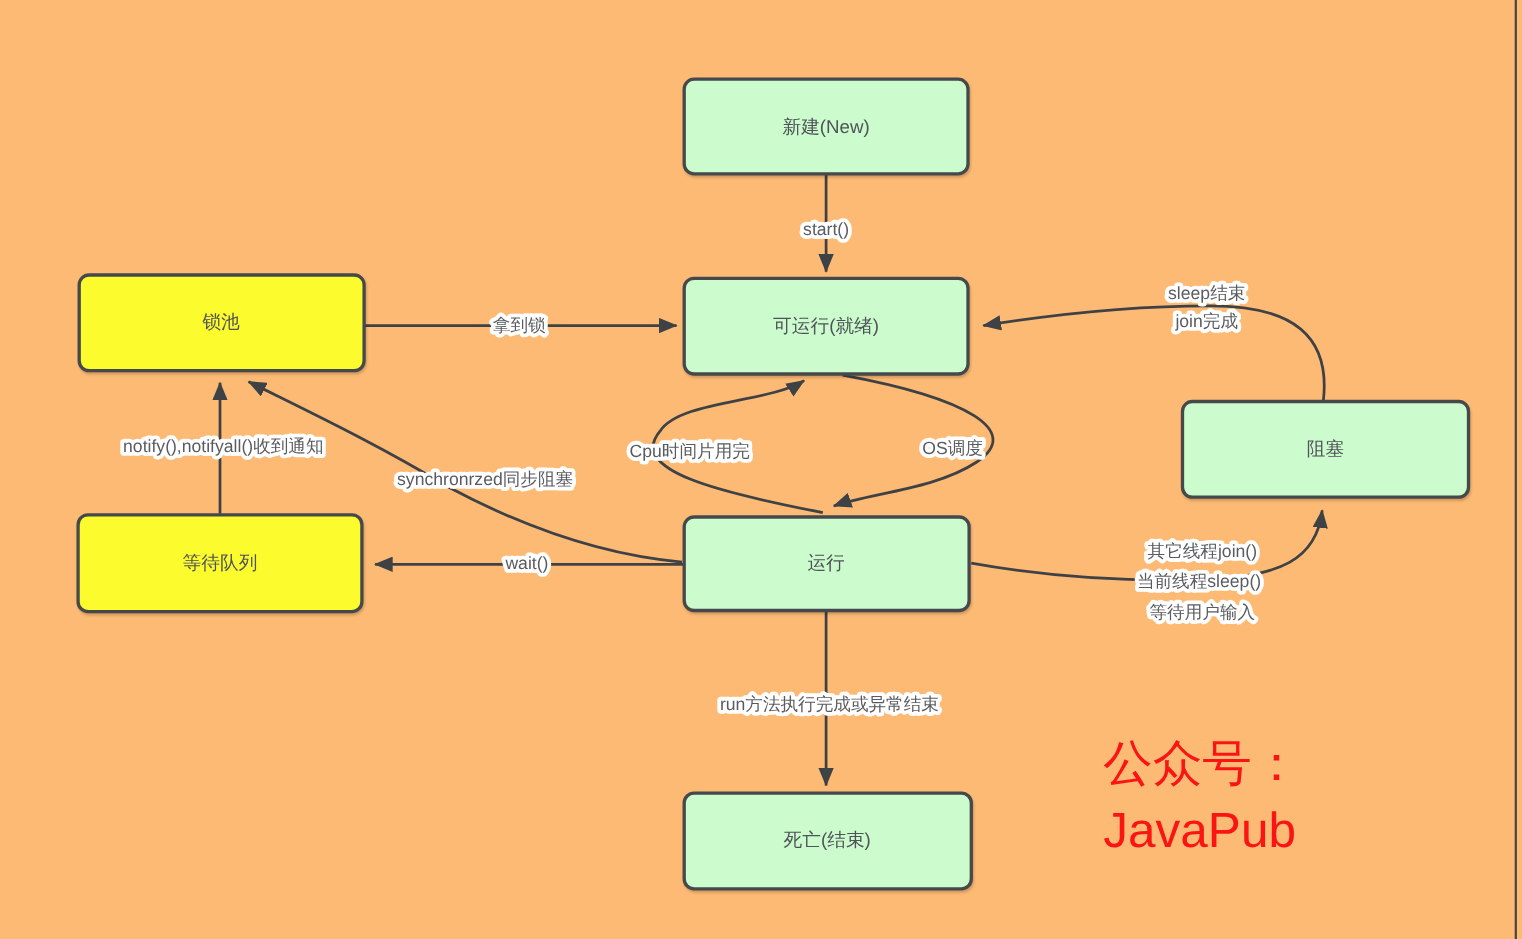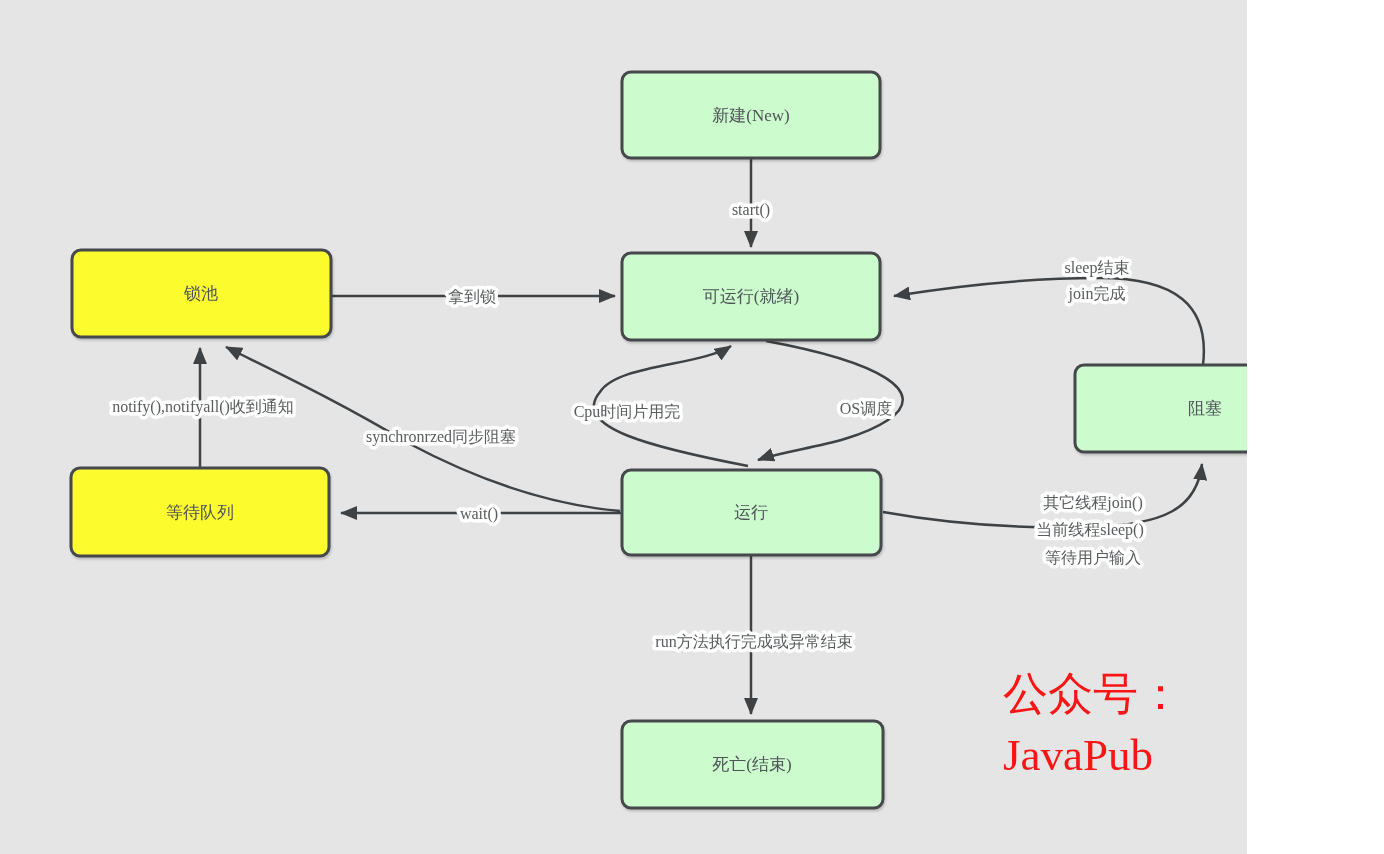--- a/index.html
+++ b/index.html
@@ -3,25 +3,24 @@
 <meta charset="utf-8">
 <style>
   html, body {
     margin: 0;
     padding: 0;
     background: #ffffff;
     font-family: "Liberation Sans", "DejaVu Sans", sans-serif;
   }
   .stage {
     position: relative;
-    width: 1247px;
+    width: 1384px;
     height: 854px;
-    background: #e5e5e5;
+    background: #fdba74;
     overflow: hidden;
-    font-family: Liberation Serif, serif;
   }
   svg { position: absolute; top: 0; left: 0; }
 
   .node-box {
     stroke: #46494c;
     stroke-width: 3;
     filter: drop-shadow(1px 2px 1px rgba(0,0,0,0.18));
   }
   .node-green  { fill: #ccfbcd; }
   .node-yellow { fill: #fbfb2d; }

